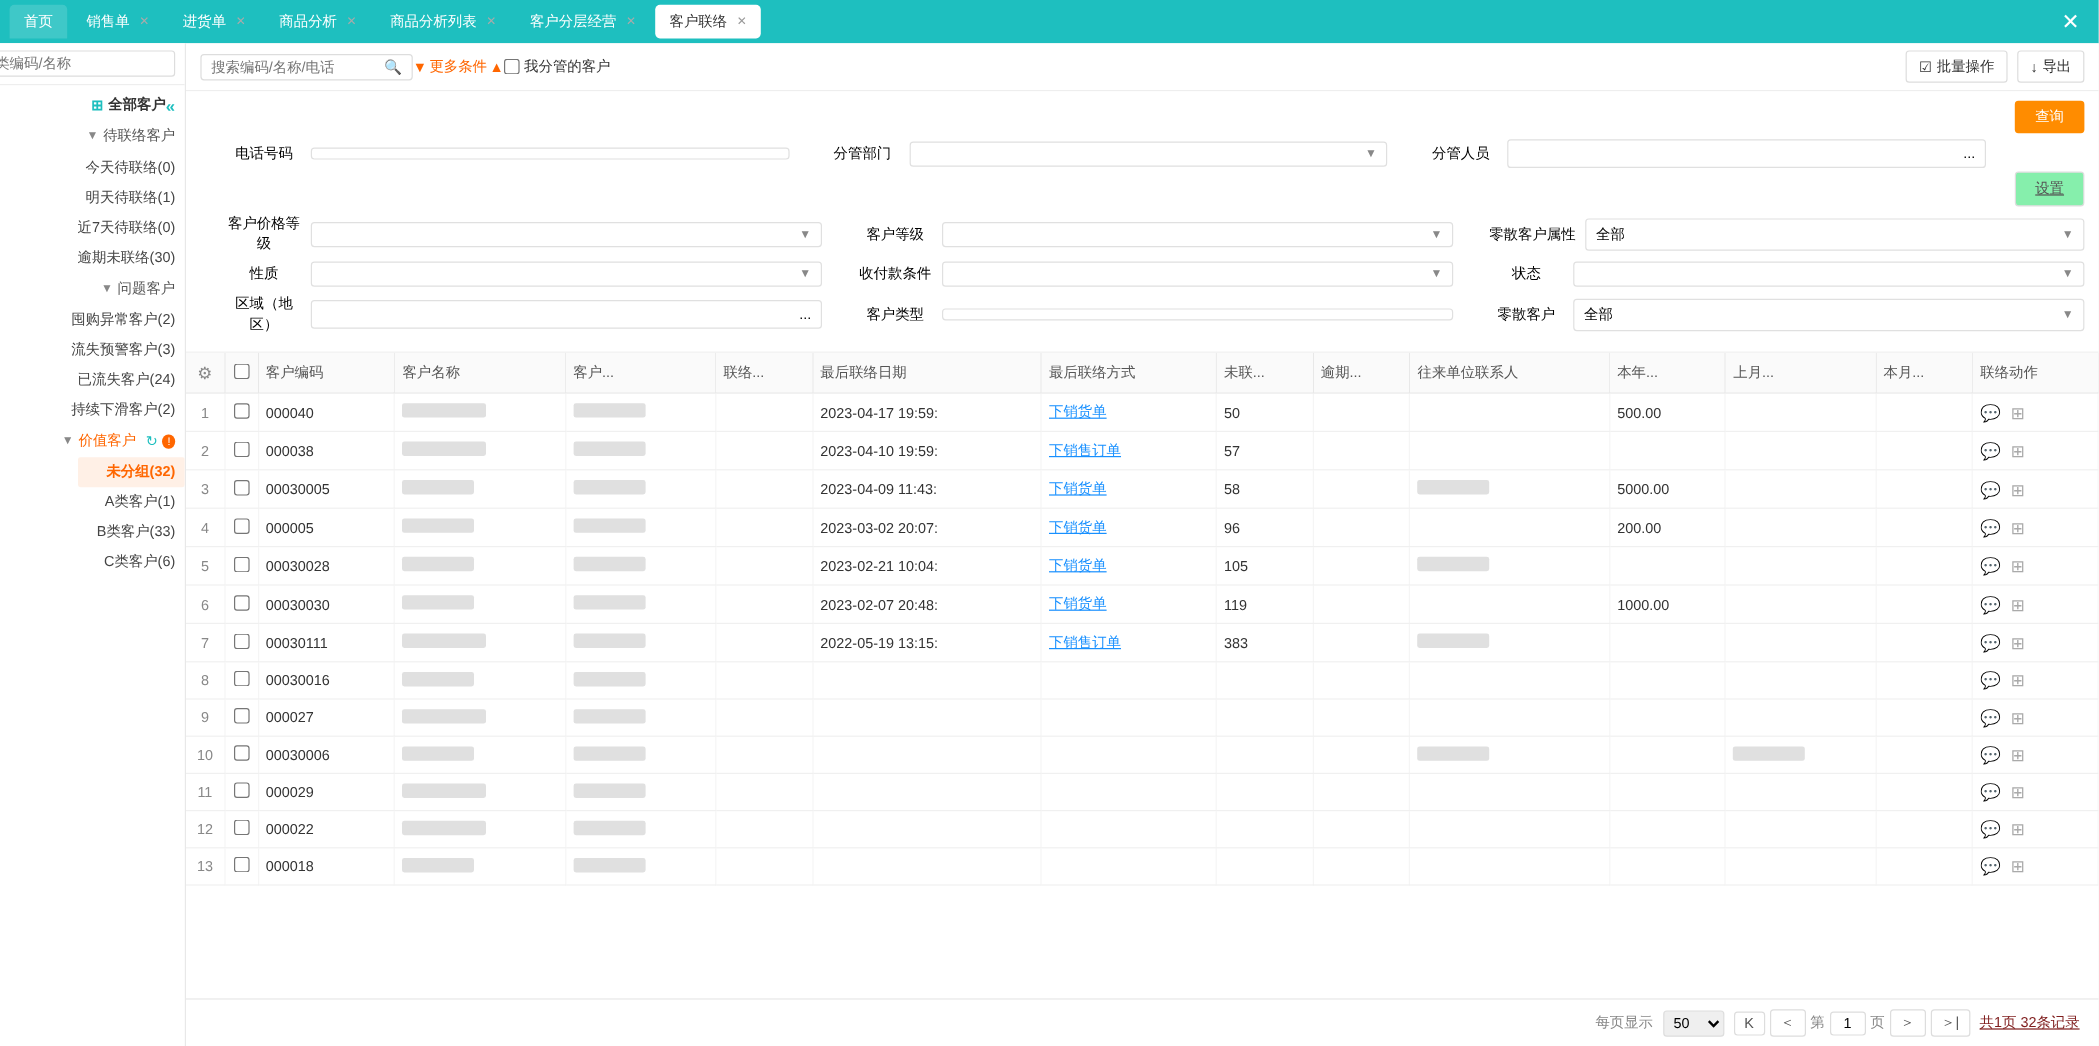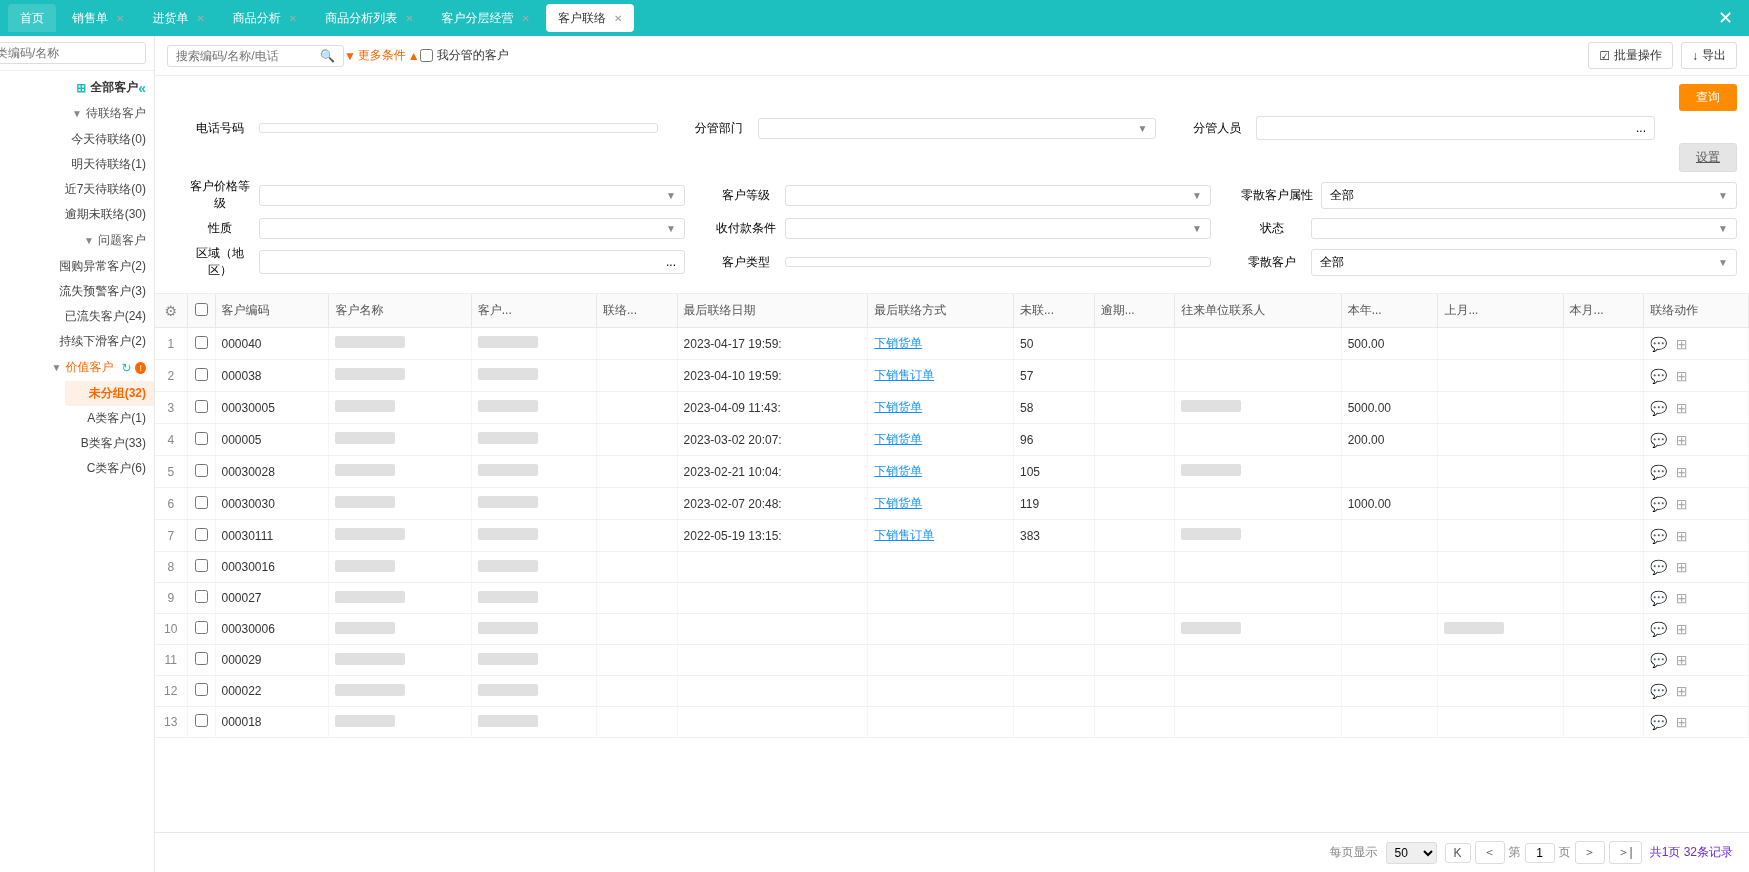--- a/index.html
+++ b/index.html
@@ -84,21 +84,21 @@
       flex: 1; border: 1px solid #e0e0e0; border-radius: 3px; padding: 4px 8px; font-size: 12px; outline: none;
       display: flex; align-items: center; justify-content: space-between; cursor: pointer; background: #fff;
     }
     .filter-actions {
       display: flex; flex-direction: column; gap: 4px; margin-left: 8px;
     }
     .btn-query {
       background: #ff8c00; color: #fff; border: none; padding: 5px 16px; border-radius: 3px; cursor: pointer; font-size: 12px;
     }
     .btn-reset {
-      background: #e5e5e5; color: #555; border: 1px solid #ddd; padding: 5px 16px; border-radius: 3px; cursor: pointer; font-size: 12px; text-decoration: underline;
+      background: #86efac; color: #555; border: 1px solid #ddd; padding: 5px 16px; border-radius: 3px; cursor: pointer; font-size: 12px; text-decoration: underline;
     }
 
     
     .table-container { flex: 1; overflow: auto; background: #fff; }
     table { width: 100%; border-collapse: collapse; font-size: 12px; }
     thead tr { background: #fafafa; }
     th {
       padding: 8px 6px; text-align: left; border-bottom: 1px solid #e8e8e8;
       border-right: 1px solid #e8e8e8; white-space: nowrap; color: #555; font-weight: 500;
       position: sticky; top: 0; background: #fafafa; z-index: 2;
@@ -119,21 +119,21 @@
     .pagination {
       background: #fff; border-top: 1px solid #e8e8e8; padding: 8px 16px;
       display: flex; align-items: center; justify-content: flex-end; gap: 8px;
     }
     .page-size-label { color: #888; }
     .page-size-select { border: 1px solid #ddd; border-radius: 3px; padding: 2px 4px; font-size: 12px; }
     .page-nav { display: flex; align-items: center; gap: 4px; }
     .page-btn { border: 1px solid #ddd; background: #fff; padding: 2px 8px; cursor: pointer; border-radius: 3px; color: #555; }
     .page-btn:disabled { color: #ccc; cursor: default; }
     .page-input { border: 1px solid #ddd; border-radius: 3px; width: 30px; text-align: center; padding: 2px; }
-    .page-total { color: #6d28d9; }
+    .page-total { color: #7f1d1d; text-decoration: underline; }
     .badge-orange { background: #ff6600; color: #fff; border-radius: 50%; font-size: 9px; padding: 1px 4px; display: inline-block; }
     .refresh-icon { color: #1ebfbf; cursor: pointer; }
     .chevron { color: #888; font-size: 10px; }
   </style>
 </head>
 <body>
 
 <div class="top-nav">
   <div class="nav-tab home">
     <span>首页</span>

